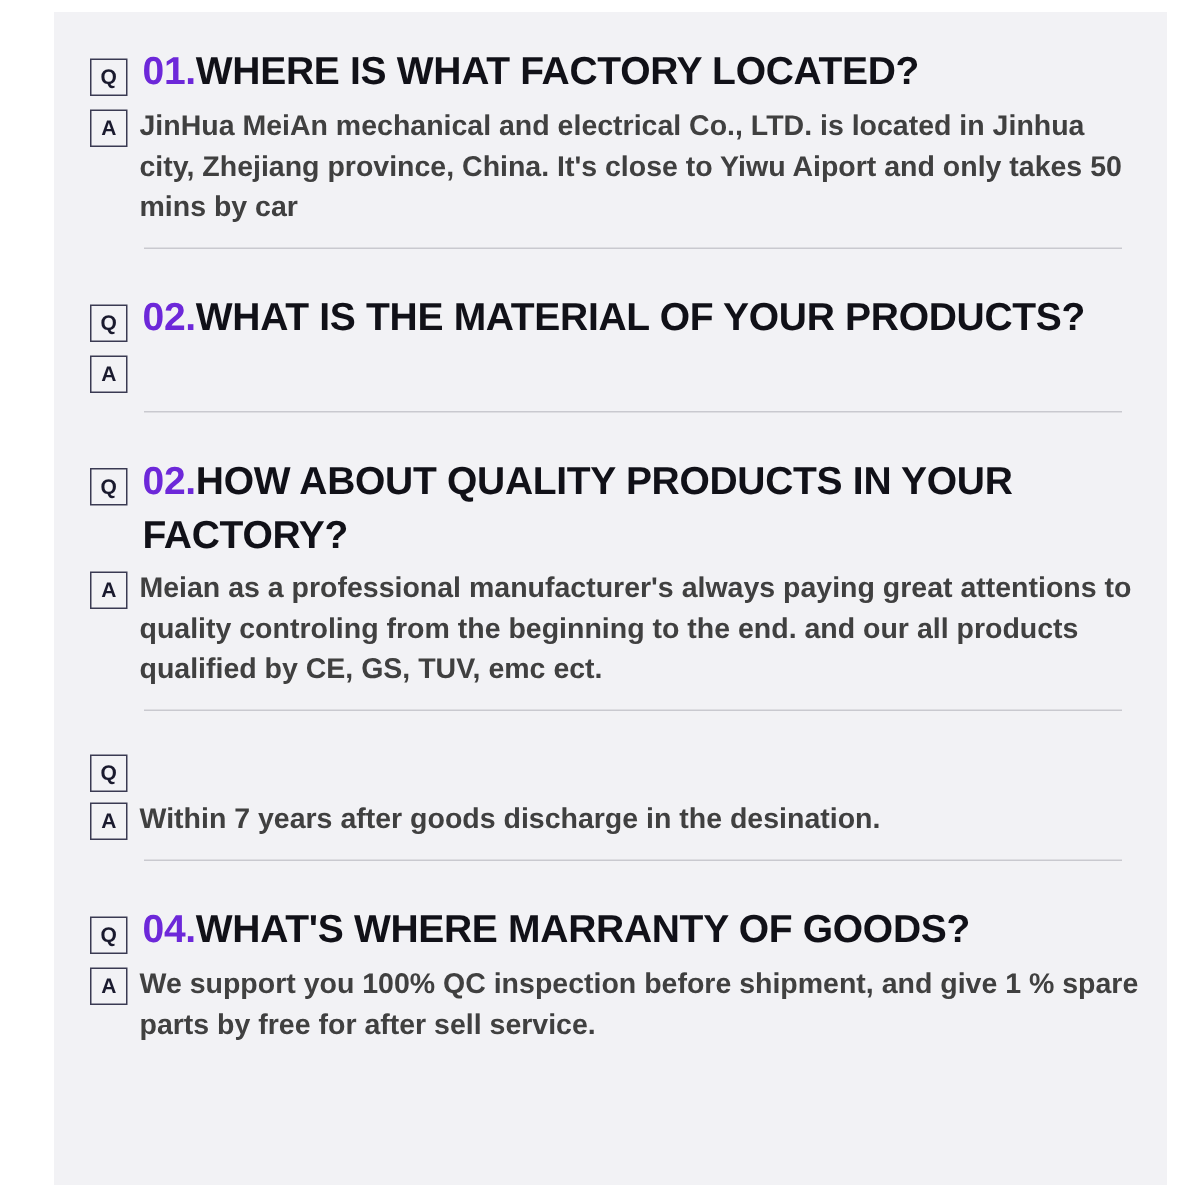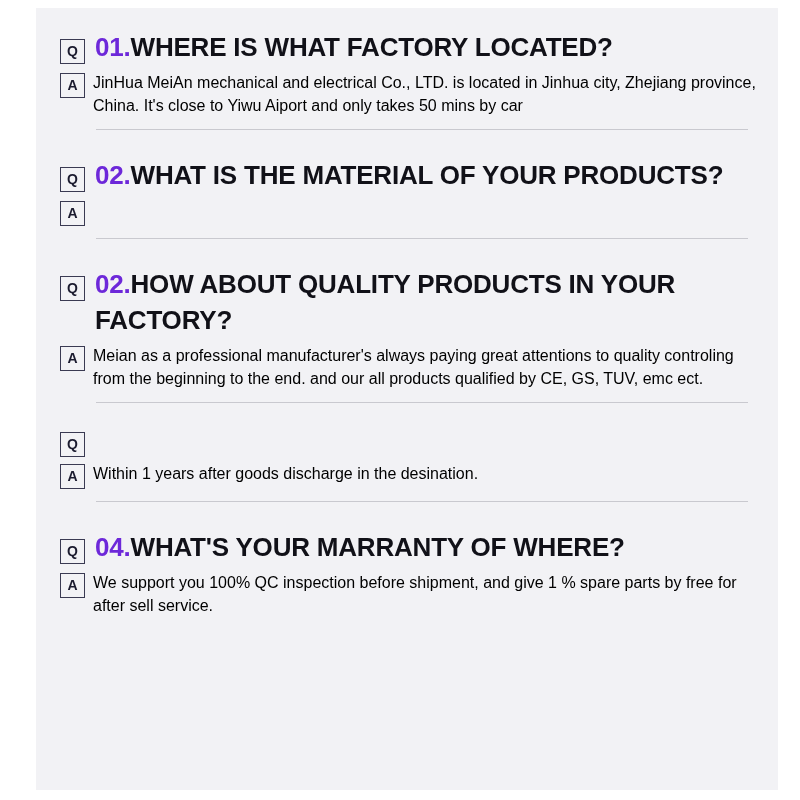--- a/index.html
+++ b/index.html
@@ -97,24 +97,25 @@
   .q-num {
     color: #6d28d9;
   }
   .a-row {
     display: flex;
     align-items: flex-start;
     gap: 8px;
     margin-top: 4px;
   }
   .a-text {
-    font-size: 16px;
-    color: #000000;
+    font-size: 19px;
+    color: #404040;
     line-height: 1.42;
     padding-top: 2px;
+    font-weight: bold;
   }
   .divider {
     height: 1px;
     background: #c9c9cf;
     margin-top: 12px;
     margin-left: 36px;
     margin-right: 12px;
   }
   .item-0 { margin-bottom: 22px; }
   .item-1 { margin-bottom: 22px; }
@@ -168,29 +169,29 @@
       </div>
       <div class="divider"></div>
     </div>
 
     <div class="faq-item item-3">
       <div class="q-row">
         <div class="badge badge-q">Q</div>
       </div>
       <div class="a-row">
         <div class="badge badge-a">A</div>
-        <div class="a-text">Within 1 years after goods discharge in the desination.</div>
+        <div class="a-text">Within 7 years after goods discharge in the desination.</div>
       </div>
       <div class="divider"></div>
     </div>
 
     <div class="faq-item item-4 no-divider">
       <div class="q-row">
         <div class="badge badge-q">Q</div>
-        <div class="q-text"><span class="q-num">04.</span><span>WHAT'S YOUR MARRANTY OF WHERE?</span></div>
+        <div class="q-text"><span class="q-num">04.</span><span>WHAT'S WHERE MARRANTY OF GOODS?</span></div>
       </div>
       <div class="a-row">
         <div class="badge badge-a">A</div>
         <div class="a-text">We support you 100% QC inspection before shipment, and give 1 % spare parts by free for after sell service.</div>
       </div>
 
     </div>
 
   </div>
 </div>

